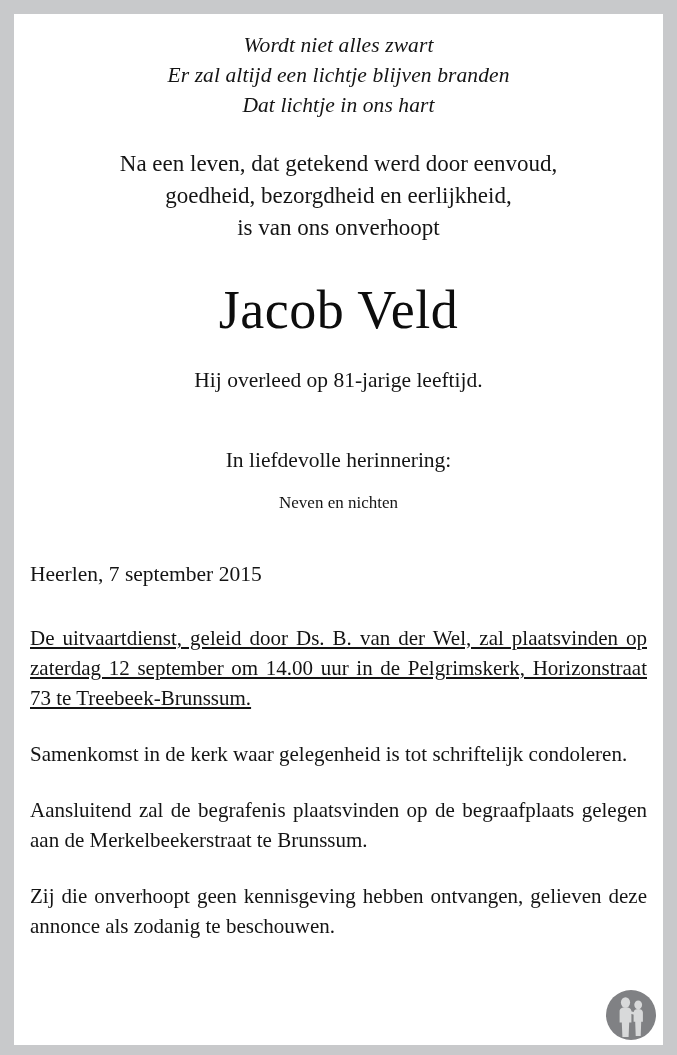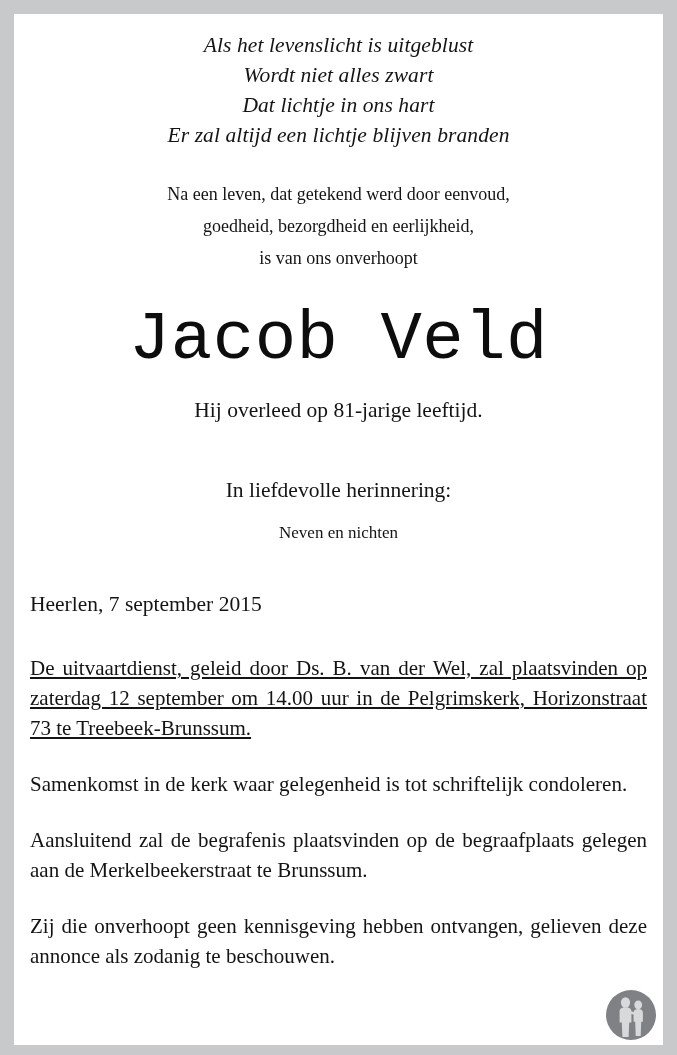--- a/index.html
+++ b/index.html
@@ -41,36 +41,35 @@
     font-size: 21.5px;
     line-height: 30px;
     color: #141414;
     padding-top: 16px;
     letter-spacing: 0.1px;
   }
   .poem-line { display: block; white-space: pre; }
 
   .intro {
     text-align: center;
-    font-size: 18px;
+    font-size: 23px;
     line-height: 32px;
     color: #141414;
     margin-top: 28px;
   }
   .intro-line { display: block; white-space: pre; }
 
   .deceased-name {
     text-align: center;
-    font-size: 69px;
+    font-size: 54px;
     line-height: 60px;
     color: #0d0d0d;
     margin-top: 36px;
     letter-spacing: 0.5px;
     font-weight: 400;
-    font-family: Liberation Mono, monospace;
   }
 
   .age-line {
     text-align: center;
     font-size: 21.5px;
     line-height: 28px;
     color: #141414;
     margin-top: 26px;
   }
 
@@ -125,24 +124,23 @@
     height: 52px;
   }
 </style>
 </head>
 <body>
 
 <div id="notice-frame">
   <div id="notice-card">
 
     <div class="poem">
-      <span class="poem-line">Als het levenslicht is uitgeblust</span>
       <span class="poem-line">Wordt niet alles zwart</span>
+      <span class="poem-line">Er zal altijd een lichtje blijven branden</span>
       <span class="poem-line">Dat lichtje in ons hart</span>
-      <span class="poem-line">Er zal altijd een lichtje blijven branden</span>
     </div>
 
     <div class="intro">
       <span class="intro-line">Na een leven, dat getekend werd door eenvoud,</span>
       <span class="intro-line">goedheid, bezorgdheid en eerlijkheid,</span>
       <span class="intro-line">is van ons onverhoopt</span>
     </div>
 
     <div class="deceased-name">Jacob Veld</div>
 

